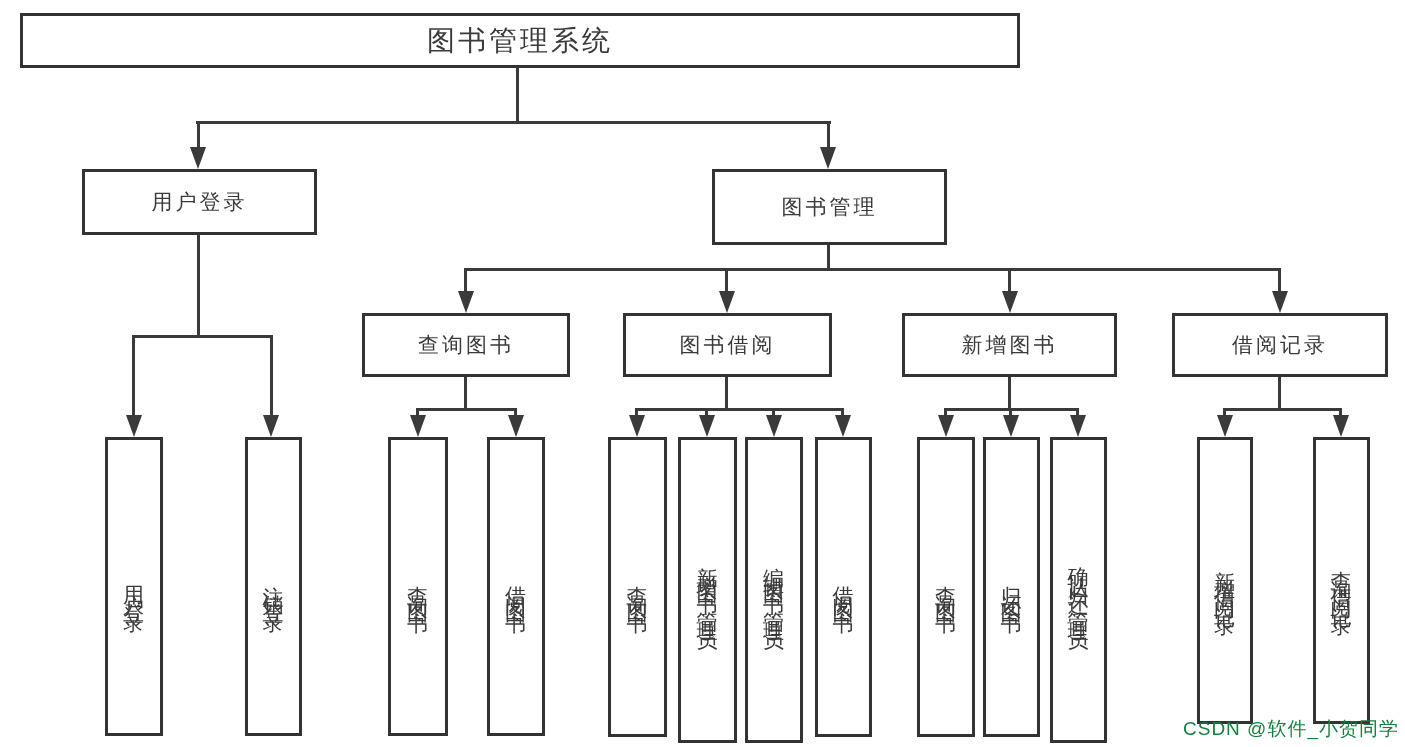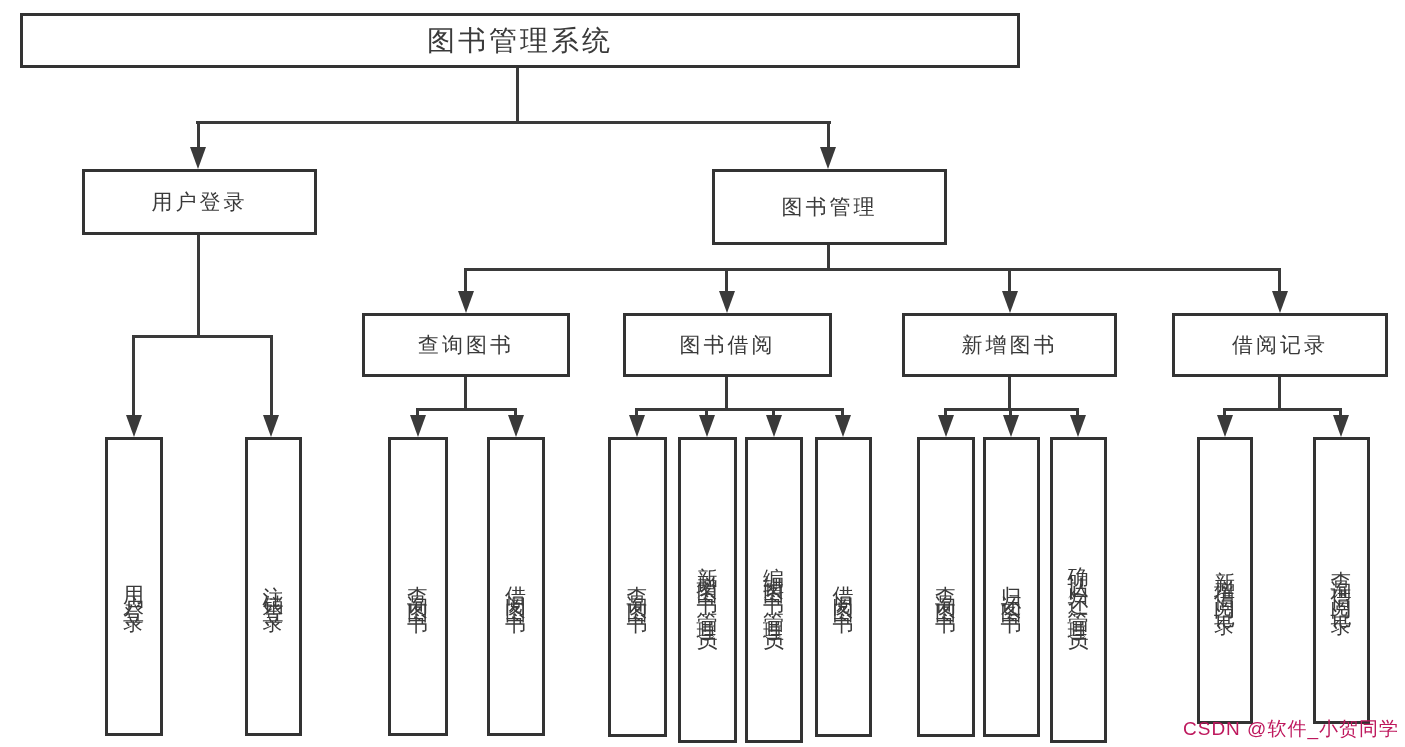--- a/index.html
+++ b/index.html
@@ -25,21 +25,21 @@
   }
   .hline { position:absolute; height:3px; background:#3a3a3a; }
   .vline { position:absolute; width:3px; background:#3a3a3a; }
   .arrow {
     position:absolute; width:0; height:0;
     border-left:8px solid transparent; border-right:8px solid transparent;
     border-top:22px solid #3a3a3a;
   }
   .watermark {
     position:absolute; left:1183px; top:716px;
-    color:#be185d; font-size:19px; letter-spacing:1px; white-space:nowrap;
+    color:#15803d; font-size:19px; letter-spacing:1px; white-space:nowrap;
   }
 </style>
 </head>
 <body>
 
 <div class="canvas">
 
   <div class="vline" style="left:516px; top:68px;  height:53px;"></div>
   <div class="hline" style="left:196px; top:121px; width:635px;"></div>
   <div class="vline" style="left:197px; top:121px; height:29px;"></div>

